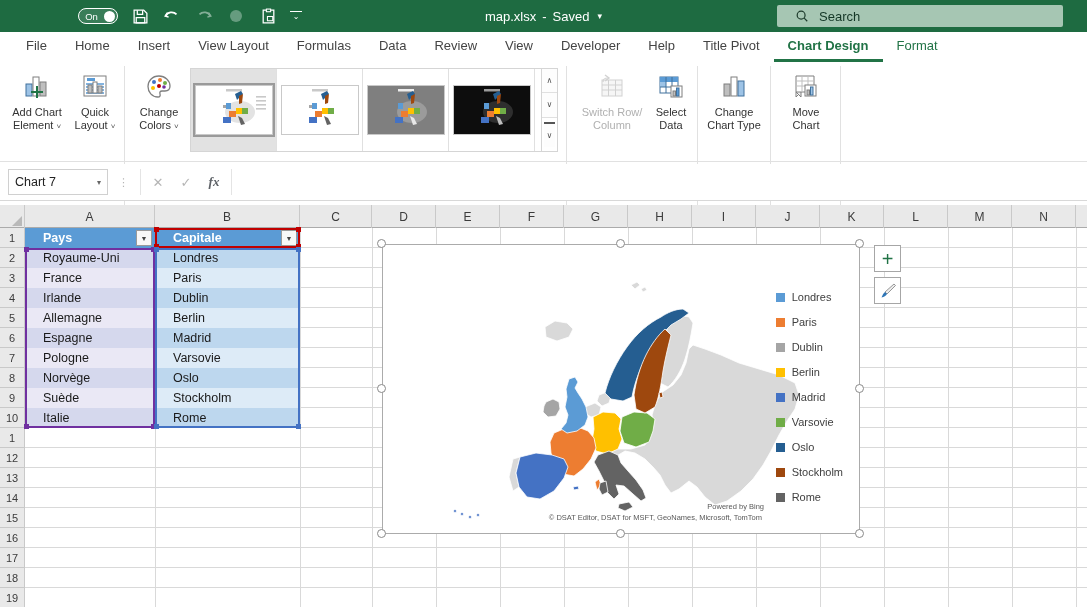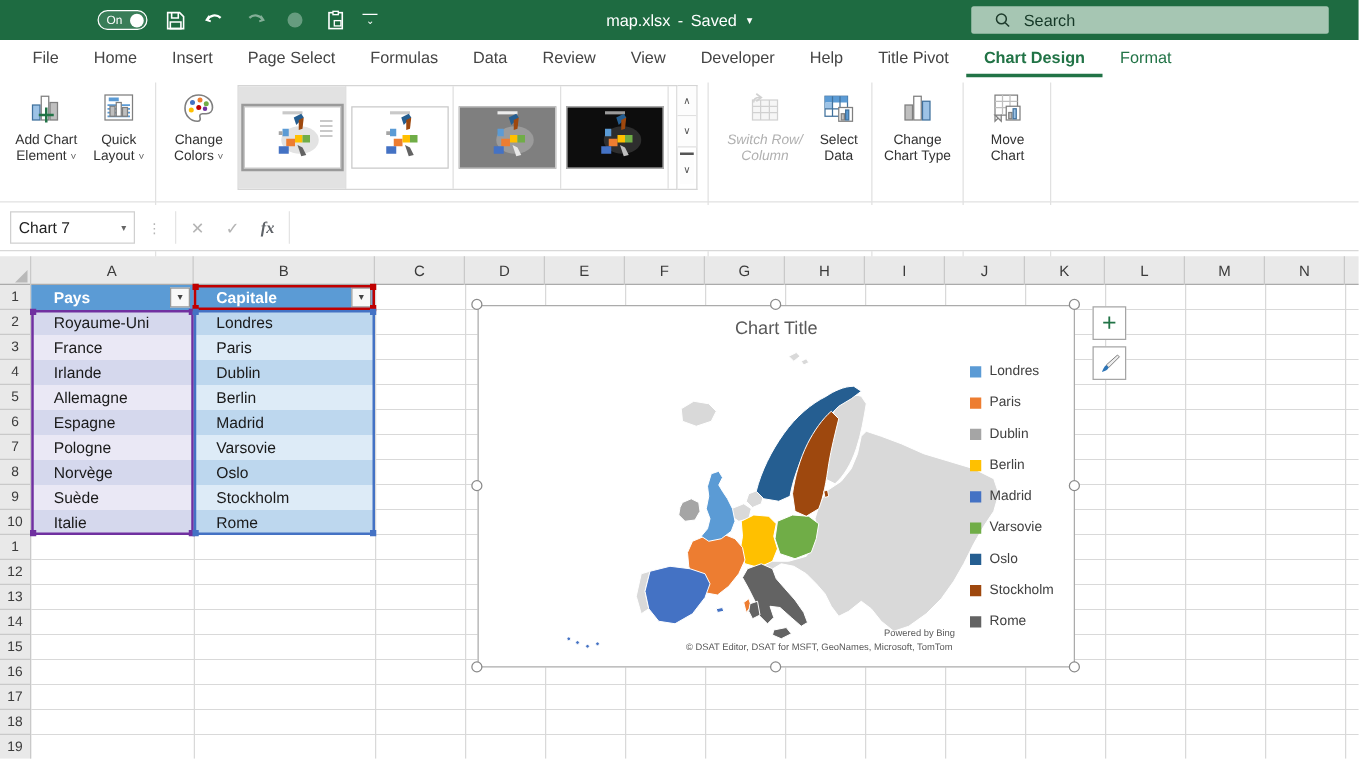--- a/index.html
+++ b/index.html
@@ -25,21 +25,21 @@
   .tab { display:flex; align-items:center; padding:0 14px; font-size:13px; color:#444; cursor:pointer; border-bottom:3px solid transparent; }
   .tab.active { color:#217346; border-bottom-color:#217346; font-weight:700; }
   .tab.contextual { color:#217346; }
 
   
   .ribbon { position:absolute; left:0; top:62px; width:1087px; height:100px; background:#fff; border-bottom:1px solid #E1E1E1; }
   .rgroup-sep { position:absolute; top:4px; height:152px; width:1px; background:#E1E1E1; }
   .grouplabel { position:absolute; top:143px; font-size:11px; color:#616161; text-align:center; }
   .bigbtn { position:absolute; top:4px; width:58px; height:88px; display:flex; flex-direction:column; align-items:center; justify-content:flex-start; gap:4px; padding-top:6px; border-radius:2px; cursor:pointer; }
   .bigbtn .blabel { font-size:11px; color:#333; text-align:center; line-height:13px; }
-  .bigbtn.disabled .blabel { color:#B0B0B0;font-style:italic; }
+  .bigbtn.disabled .blabel { color:#B0B0B0; }
   .bigbtn .caret { font-size:8px; color:#555; }
   .gallery { position:absolute; left:190px; top:6px; width:352px; height:84px; border:1px solid #D5D5D5; display:flex; background:#fff; }
   .thumb { width:86px; height:82px; border-right:1px solid #E0E0E0; display:flex; align-items:center; justify-content:center; cursor:pointer; }
   .thumb .inner { width:78px; height:50px; border:1px solid #C9C9C9; }
   .thumb.sel { background:#E2E2E2; }
   .thumb.sel .inner { outline:2px solid #9A9A9A; }
   .gscroll { position:absolute; left:542px; top:6px; width:16px; height:84px; display:flex; flex-direction:column; border:1px solid #D5D5D5; border-left:none; }
   .gbtn { flex:1; display:flex; align-items:center; justify-content:center; font-size:8px; color:#555; border-bottom:1px solid #E0E0E0; cursor:pointer; background:#FDFDFD; }
 
   
@@ -139,21 +139,21 @@
           <path d="M10.5 10.5 L14 14" stroke="#1E3B2C" stroke-width="1.4"></path>
         </svg>
       <span>Search</span>
     </div>
   </div>
 
   <div class="tabsrow">
     <span class="tab">File</span>
     <span class="tab">Home</span>
     <span class="tab">Insert</span>
-    <span class="tab">Page Select</span>
+    <span class="tab">View Layout</span>
     <span class="tab">Formulas</span>
     <span class="tab">Data</span>
     <span class="tab">Review</span>
     <span class="tab">View</span>
     <span class="tab">Developer</span>
     <span class="tab">Help</span>
     <span class="tab">Title Pivot</span>
     <span class="tab active">Chart Design</span>
     <span class="tab contextual">Format</span>
   </div>
@@ -442,21 +442,20 @@
       <span class="hdl" style="right:-3px;bottom:-3px;background:#C00000"></span>
   </div>
   <div class="rangebox" style="left:155px;top:248px;width:145px;height:180px;border:2px solid #4472C4">
     <span class="hdl" style="left:-3px;top:-3px;background:#4472C4"></span>
       <span class="hdl" style="right:-3px;top:-3px;background:#4472C4"></span>
       <span class="hdl" style="left:-3px;bottom:-3px;background:#4472C4"></span>
       <span class="hdl" style="right:-3px;bottom:-3px;background:#4472C4"></span>
   </div>
 
   <div class="chart">
-    <div class="chart-title">Chart Title</div>
 
     <svg width="478" height="290" viewBox="0 0 478 290" style="position:absolute;left:0;top:0">
 
       <g stroke="#FFFFFF" stroke-width="0.8" stroke-linejoin="round">
         <path d="M162,82 L172,76 L184,78 L190,84 L186,92 L174,96 L163,92 Z" fill="#D9D9D9"></path>
         <path d="M248,40 l6,-3 l3,3 l-5,4 z M258,44 l4,-2 l2,3 l-4,2 z" fill="#D9D9D9"></path>
         <path d="M286,78 C292,72 300,70 306,72 L310,78 C308,90 306,102 302,114 C298,126 292,136 285,142 L277,138 C277,126 279,112 281,100 C282,92 284,84 286,78 Z" fill="#D9D9D9"></path>
         <path d="M278,148 L290,140 L298,130 L303,118 L306,104 L310,100 L322,104 L338,110 L356,118 L376,124 L396,130 L412,138 L416,150 L412,164 L404,176 L396,190 L388,206 L380,220 L370,234 L358,246 L344,256 L332,260 L322,252 L314,242 L306,236 L296,244 L288,248 L282,240 L277,230 L270,222 L262,214 L252,208 L242,206 L232,212 L222,214 L214,210 L222,208 L234,204 L248,204 L262,200 L268,190 L271,178 L269,170 L272,160 Z" fill="#D9D9D9"></path>
         <path d="M216,150 L224,147 L228,151 L226,158 L219,161 L214,156 Z" fill="#D9D9D9"></path>
         <path d="M202,162 L212,158 L218,162 L216,170 L208,172 L202,168 Z" fill="#D9D9D9"></path>

